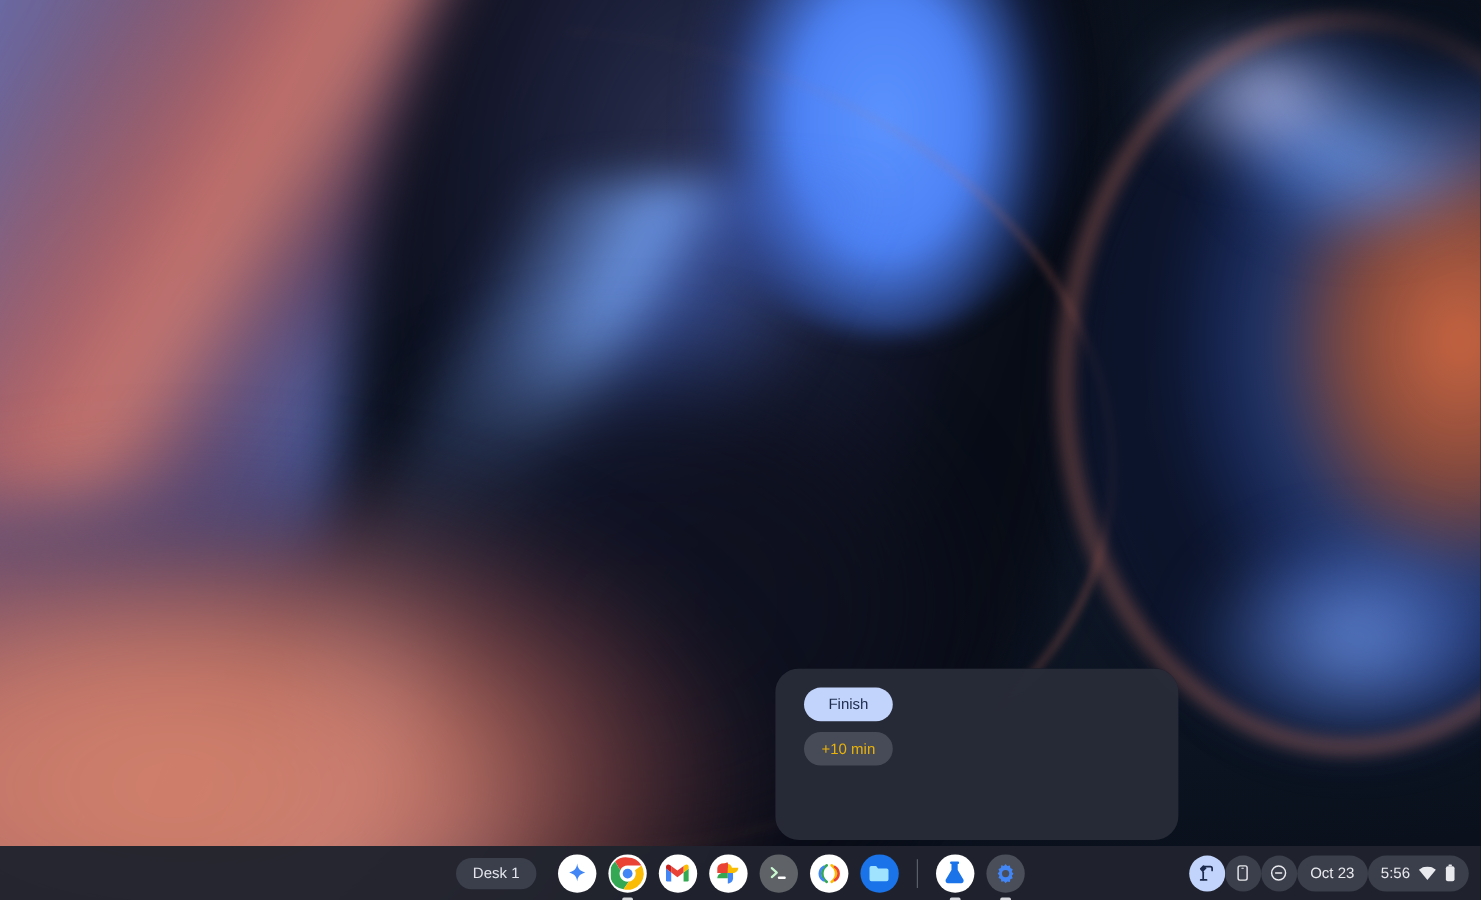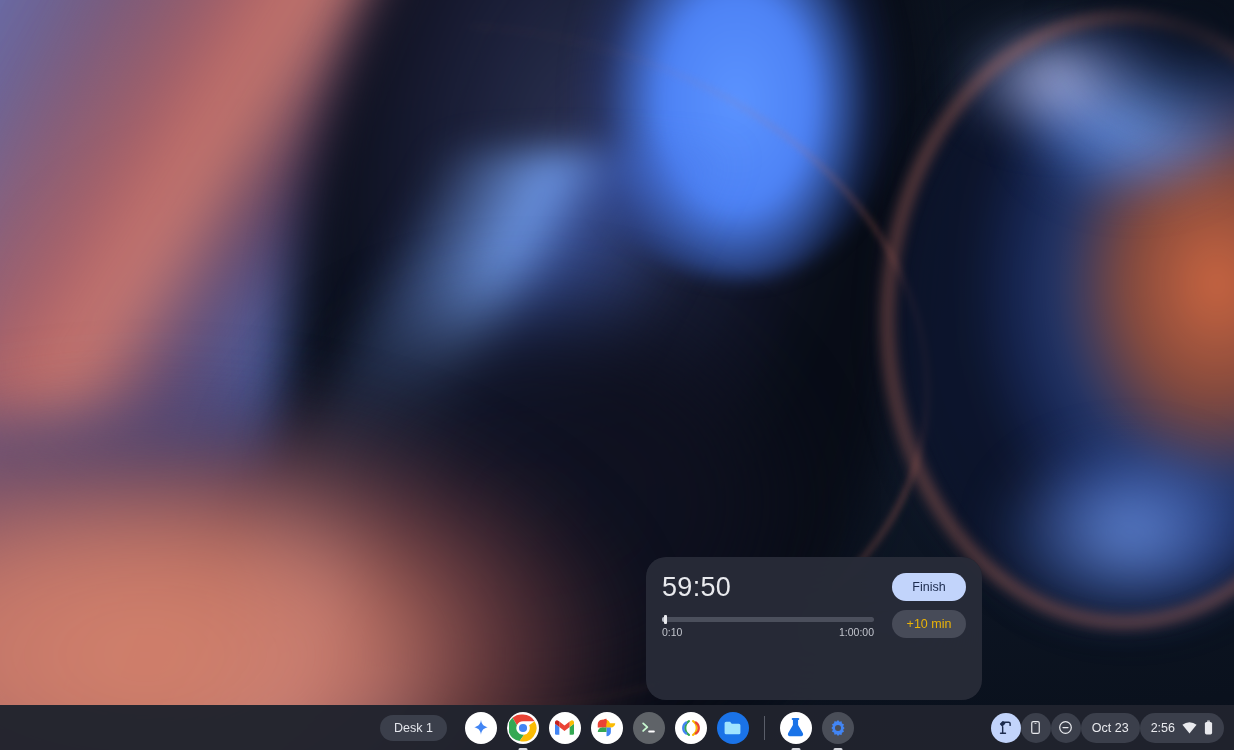--- a/index.html
+++ b/index.html
@@ -321,33 +321,20 @@
   <div class="rim-copper"></div>
   <div class="orb-outer"></div>
   <div class="orb-blue-top"></div>
   <div class="orb-blue-bottom"></div>
   <div class="orb-light-topleft"></div>
   <div class="orb-rim"></div>
   <div class="corner-dark-tr"></div>
 </div>
 
 <div id="focus-panel">
-  <div class="panel-left">
-    <div class="timer-text">59:50</div>
-    <div class="progress-wrap">
-      <div class="progress-track">
-        <div class="progress-filled" style="width: 1.7%;"></div>
-        <div class="progress-thumb" style="left: 1.1%;"></div>
-      </div>
-      <div class="progress-labels">
-        <span>0:10</span>
-        <span>1:00:00</span>
-      </div>
-    </div>
-  </div>
 
   <div class="panel-right">
     <button class="pill-btn btn-finish">Finish</button>
     <button class="pill-btn btn-extend">+10 min</button>
   </div>
 
 </div>
 
 <div id="shelf">
 
@@ -461,21 +448,21 @@
         <circle cx="12" cy="12" r="8.2" stroke="#e9eaee" stroke-width="1.7" fill="none"></circle>
         <rect x="7.6" y="11.2" width="8.8" height="1.7" rx="0.85" fill="#e9eaee"></rect>
       </svg>
     </div>
 
     <div class="tray-pill">
       <span>Oct 23</span>
     </div>
 
     <div class="tray-pill">
-      <span>2:56</span>
+      <span>5:56</span>
       <svg width="15" height="12" viewBox="0 0 20 16">
         <path d="M10 15.2L0.6 3.6A14.8 14.8 0 0 1 19.4 3.6L10 15.2z" fill="#e9eaee"></path>
       </svg>
       <svg width="9" height="15" viewBox="0 0 12 20">
         <rect x="4" y="0.6" width="4" height="1.8" rx="0.9" fill="#e9eaee"></rect>
         <rect x="1.2" y="2.6" width="9.6" height="16.6" rx="2.2" fill="#e9eaee"></rect>
       </svg>
     </div>
   </div>
 </div>

